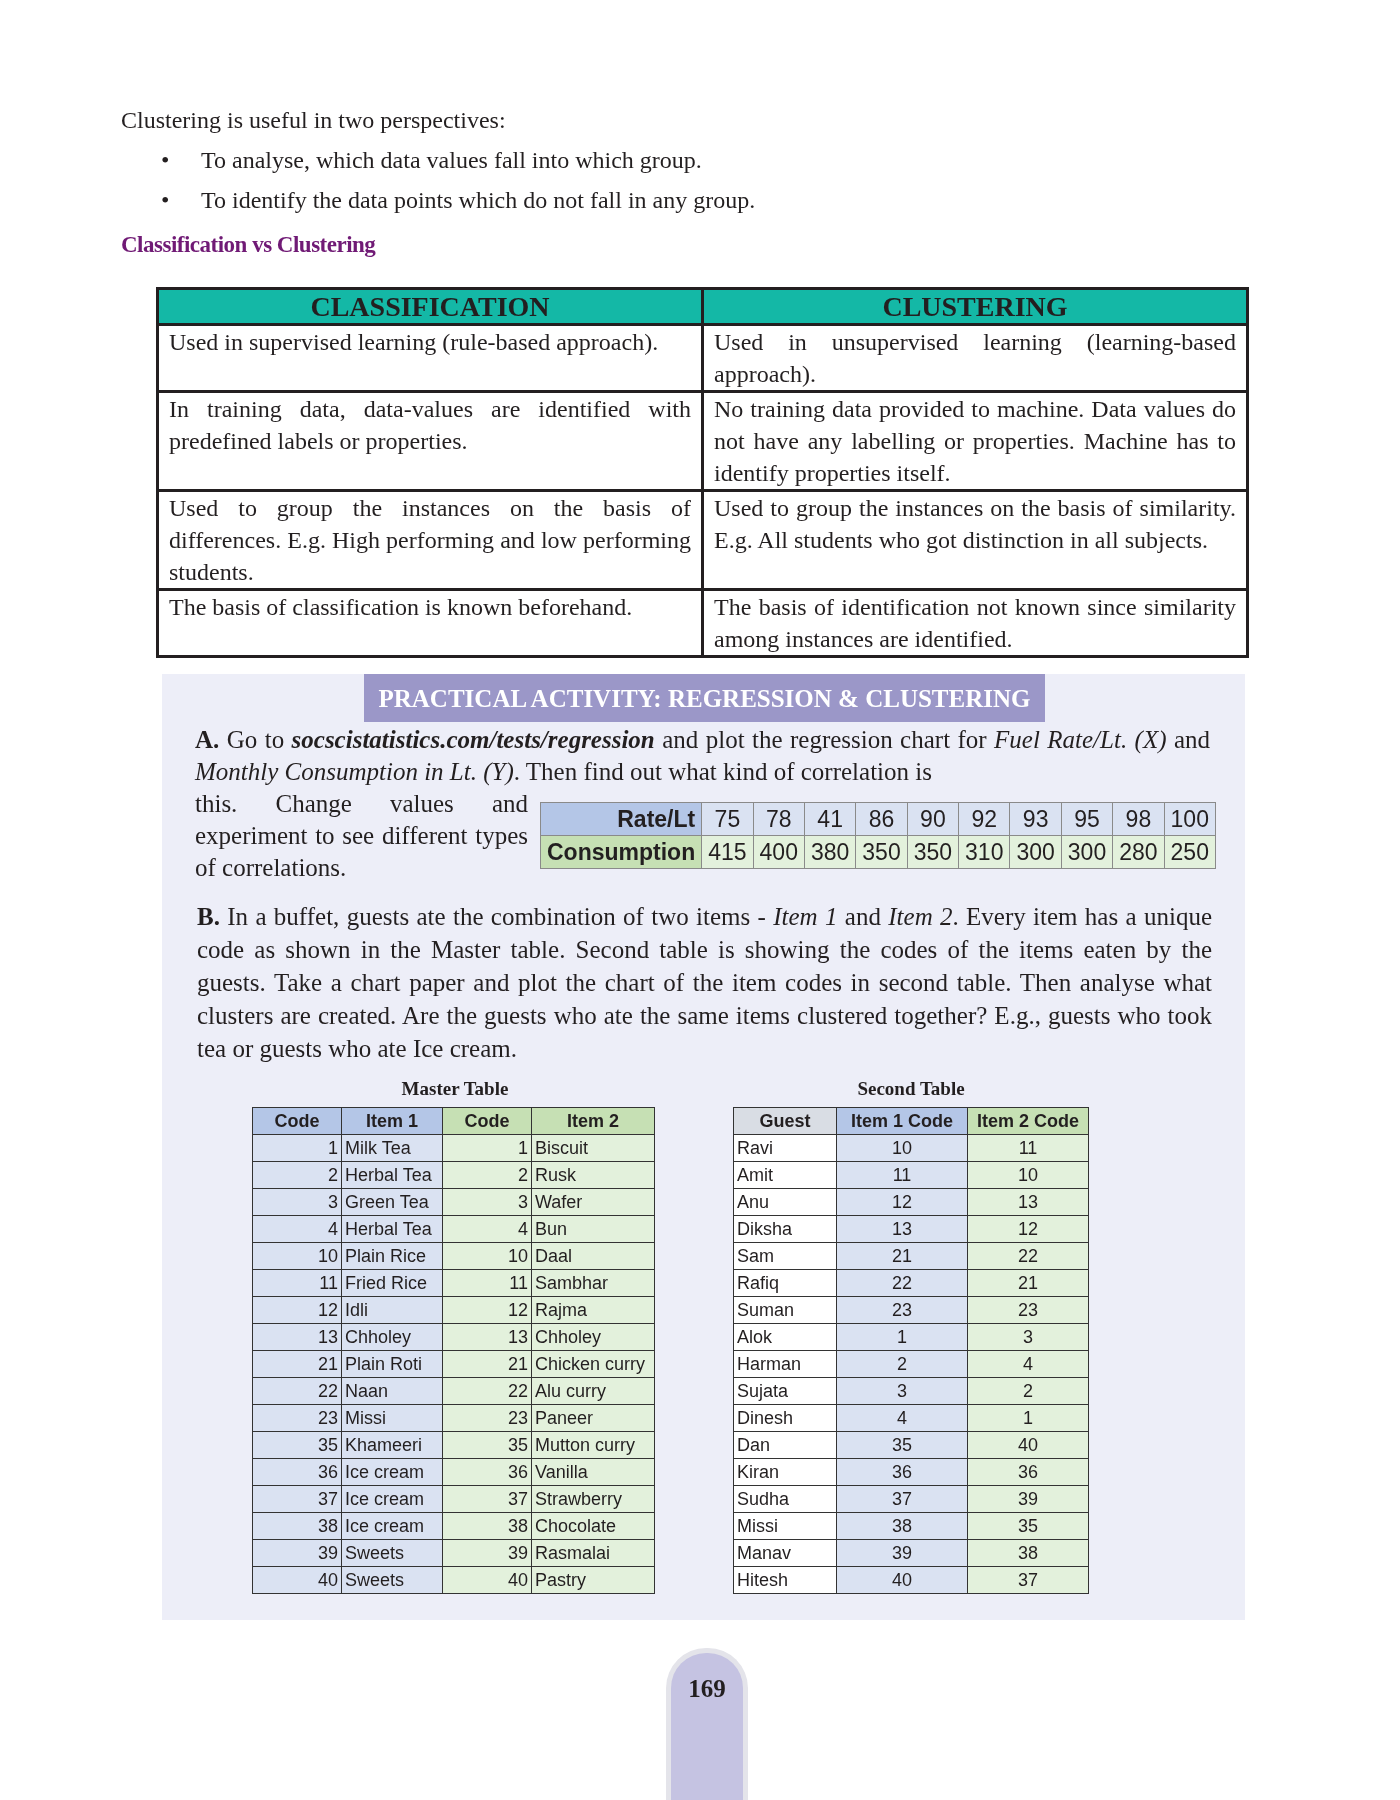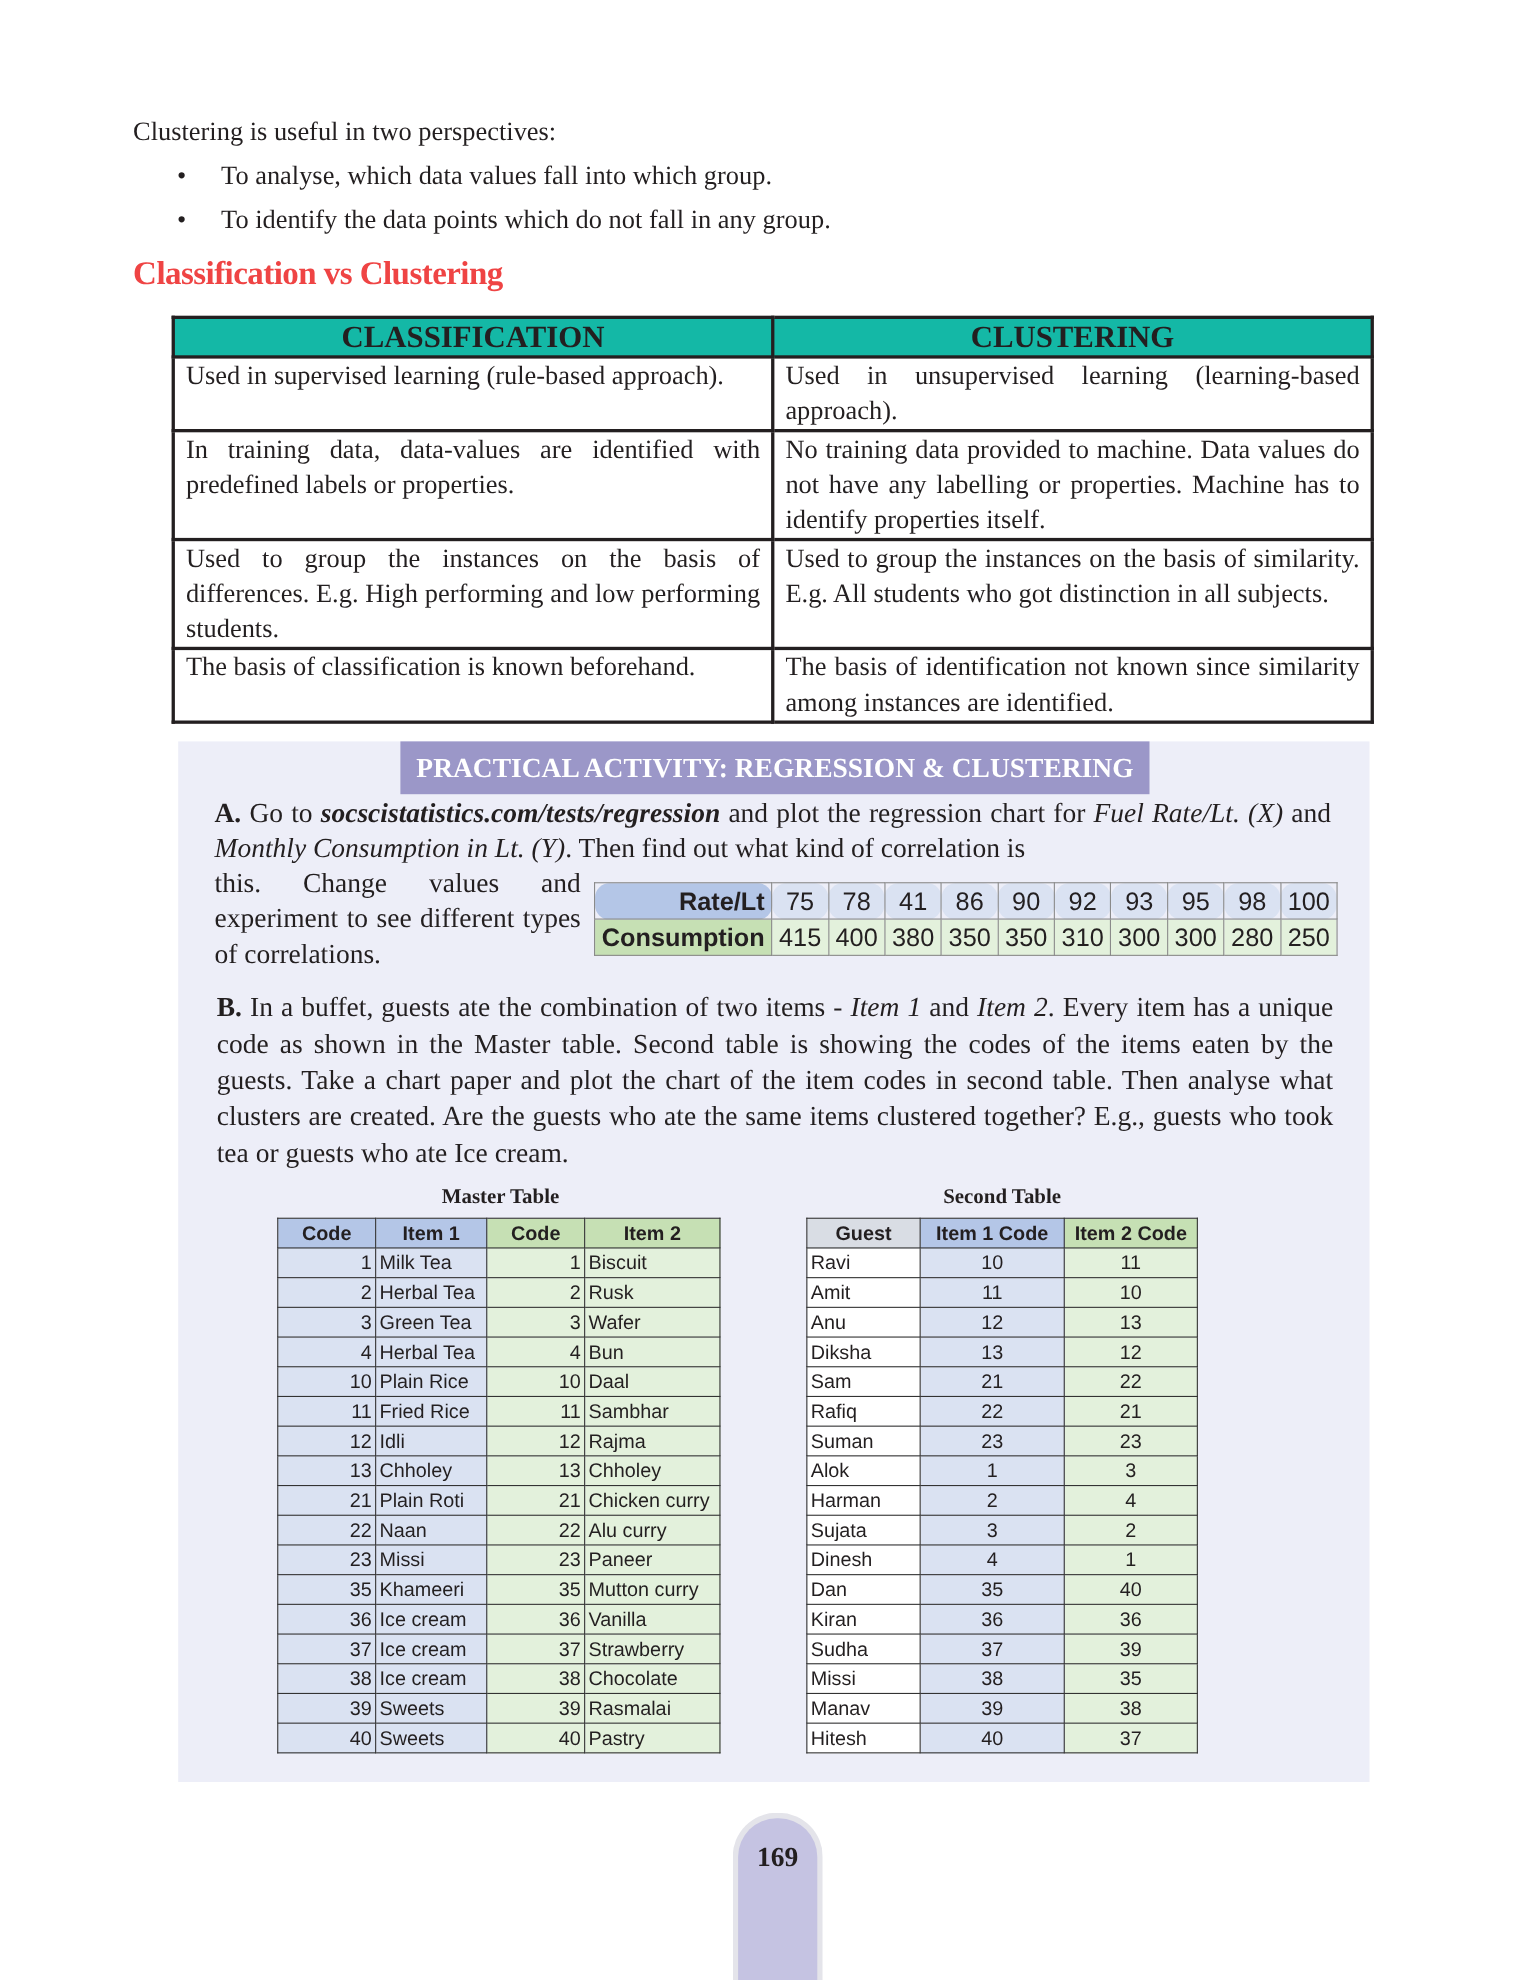--- a/index.html
+++ b/index.html
@@ -6,36 +6,36 @@
   body { width:1400px; height:1800px; background:#ffffff; position:relative; overflow:hidden;
          font-family:"DejaVu Serif", "Liberation Serif", serif; color:#231f20; }
   .serif { font-family:"Liberation Serif", "DejaVu Serif", serif; }
   .sans { font-family:"Liberation Sans", "DejaVu Sans", sans-serif; }
 
   #intro { position:absolute; left:121px; top:100px; font-size:24px; line-height:40px; }
   #intro ul { margin:0; padding:0 0 0 80px; list-style:none; }
   #intro li { position:relative; }
   #intro li::before { content:"•"; position:absolute; left:-40px; }
 
-  #heading { position:absolute; left:121px; top:232px; font-size:30px; font-weight:bold; color:#ef4444; letter-spacing:-0.5px; }
+  #heading { position:absolute; left:121px; top:232px; font-size:23px; font-weight:bold; color:#701a75; letter-spacing:-0.5px; }
 
   #cmp { position:absolute; left:156px; top:287px; width:1093px; border-collapse:collapse; border:3px solid #231f20; font-size:24px; line-height:32px; }
   #cmp th { background:#14b8a6; border:3px solid #231f20; font-weight:bold; padding:0; height:33px; font-size:28px; }
   #cmp td { border:3px solid #231f20; padding:0 10px; vertical-align:top; text-align:justify; width:50%; }
 
   #box { position:absolute; left:162px; top:674px; width:1083px; height:946px; background:#edeef8; }
   #banner { position:absolute; left:364px; top:674px; width:681px; height:48px; background:#9b97c8; color:#ffffff;
             font-size:25px; font-weight:bold; text-align:center; line-height:50px; }
 
   #partA { position:absolute; left:195px; top:724px; width:1015px; font-size:25px; line-height:32px; text-align:justify; }
   #partA-side { position:absolute; left:195px; top:788px; width:333px; font-size:25px; line-height:32px; text-align:justify; }
 
   #rate { position:absolute; left:540px; top:802px; border-collapse:collapse; font-size:23px; }
   #rate td { border:1px solid #8a8a8a; padding:0 6px; height:32px; text-align:center; }
-  #rate tr.r1 td { background:#dae2f2;border-radius:13px; }
+  #rate tr.r1 td { background:#dae2f2; }
   #rate tr.r2 td { background:#e3f1dc; }
   #rate tr.r1 td.lbl { background:#b4c6e7; font-weight:bold; text-align:right; }
   #rate tr.r2 td.lbl { background:#c6e0b4; font-weight:bold; }
   #rate tr.r1 td { border-top:1px solid #8a8a8a; }
 
   #partB { position:absolute; left:197px; top:900px; width:1015px; font-size:25px; line-height:33px; text-align:justify; }
 
   .ttl { position:absolute; font-size:19px; font-weight:bold; text-align:center; }
   table.x { position:absolute; border-collapse:collapse; font-size:18px; }
   table.x td, table.x th { border:1px solid #333; height:26px; padding:0 3px; }

